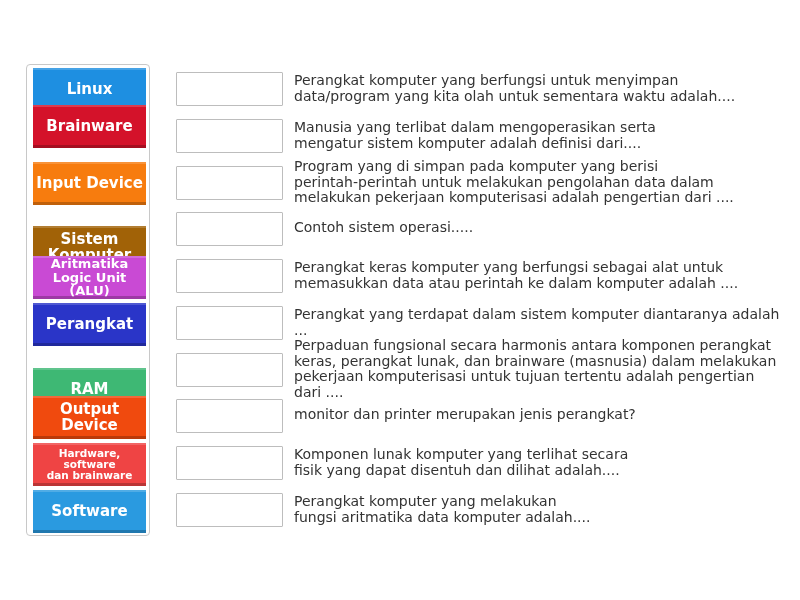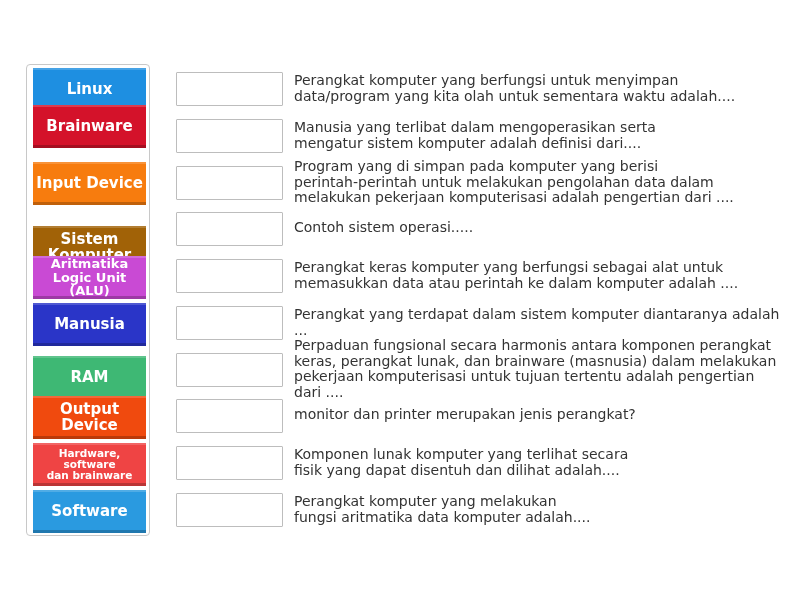--- a/index.html
+++ b/index.html
@@ -42,23 +42,23 @@
     <span>Brainware</span>
   </div>
 <div class="tile t-lg" style="top:162px;background:#f77c0e">
     <span>Input Device</span>
   </div>
 <div class="tile t-lg" style="top:226px;background:#a16207;white-space:pre-line"><span>Sistem
 Komputer</span></div>
 <div class="tile t-md" style="top:256px;background:#c94ad4;white-space:pre-line"><span>Aritmatika
 Logic Unit (ALU)</span></div>
 <div class="tile t-lg" style="top:303px;background:#2a35c8">
-    <span>Manusia</span>
+    <span>Perangkat</span>
   </div>
-<div class="tile t-lg" style="top:356px;background:#3eb874">
+<div class="tile t-lg" style="top:368px;background:#3eb874">
     <span>RAM</span>
   </div>
 <div class="tile t-lg" style="top:396px;background:#f04a0e;white-space:pre-line"><span>Output
 Device</span></div>
 <div class="tile t-sm" style="top:443px;background:#ef4444;white-space:pre-line"><span>Hardware, software
 dan brainware</span></div>
 <div class="tile t-lg" style="top:490px;background:#2a9ae0">
     <span>Software</span>
   </div>
 

